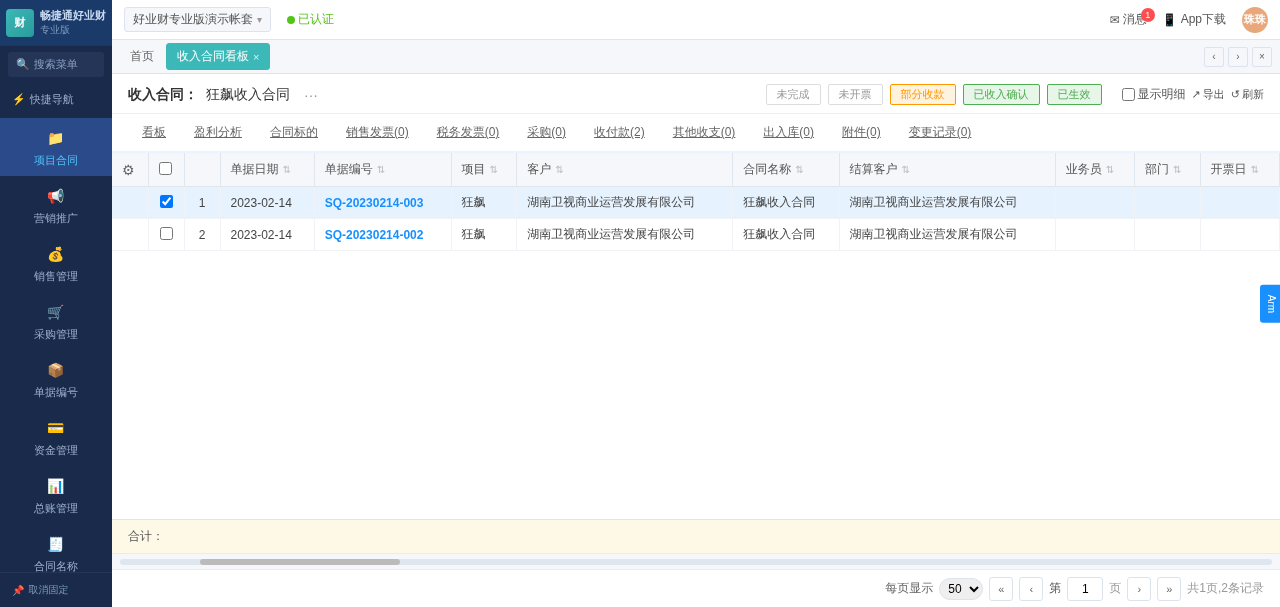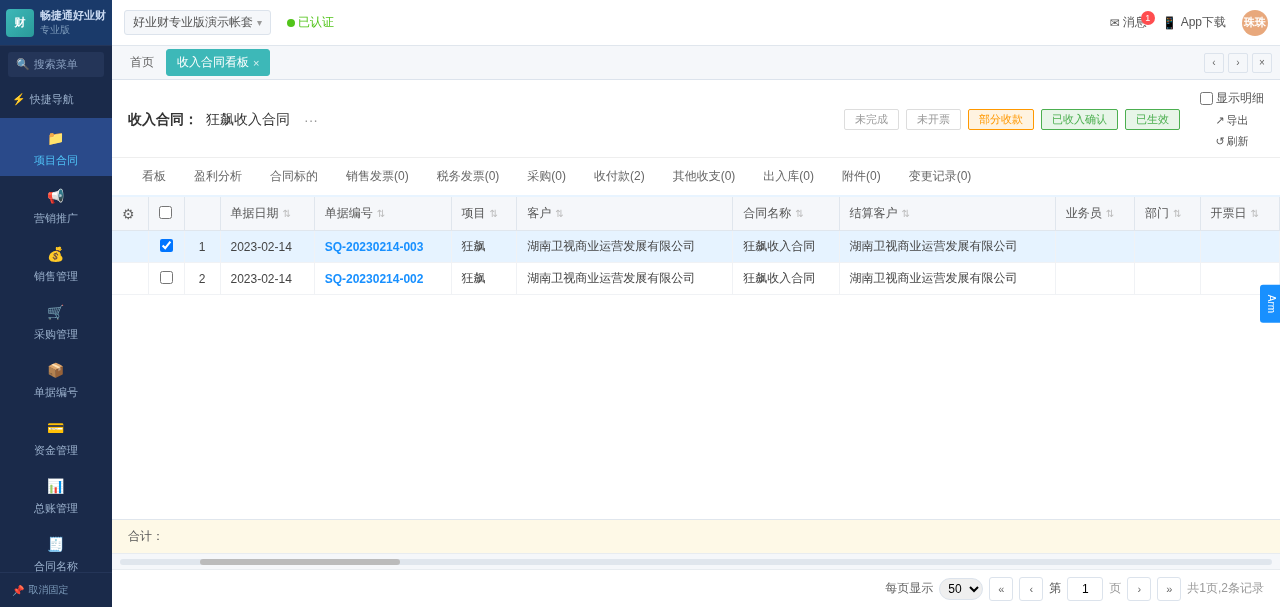--- a/index.html
+++ b/index.html
@@ -17,21 +17,21 @@
     .sidebar-nav { display: flex; flex-direction: column; flex: 1; overflow-y: auto; }
     .sidebar-nav::-webkit-scrollbar { width: 3px; }
     .sidebar-nav::-webkit-scrollbar-thumb { background: #344a6a; }
     .sidebar-bottom { padding: 6px; border-top: 1px solid #243558; }
     .sidebar-bottom-item { padding: 4px 6px; display: flex; align-items: center; gap: 4px; cursor: pointer; color: #7a98b8; font-size: 10px; }
 
     
     .main { flex: 1; display: flex; flex-direction: column; overflow: hidden; background: #f0f2f5; }
 
     
-    .topbar { height: 46px; background: #fff; border-bottom: 1px solid #e0e6ed; display: flex; align-items: center; padding: 0 12px; gap: 8px; }
+    .topbar { height: 40px; background: #fff; border-bottom: 1px solid #e0e6ed; display: flex; align-items: center; padding: 0 12px; gap: 8px; }
     .topbar-company { display: flex; align-items: center; gap: 4px; font-size: 12px; color: #555; background: #f5f7fa; border: 1px solid #dce3ec; border-radius: 3px; padding: 3px 8px; cursor: pointer; }
     .topbar-company-arrow { color: #999; font-size: 10px; }
     .topbar-verified { display: flex; align-items: center; gap: 3px; color: #52c41a; font-size: 12px; margin-left: 8px; }
     .topbar-verified-dot { width: 8px; height: 8px; background: #52c41a; border-radius: 50%; }
     .topbar-right { margin-left: auto; display: flex; align-items: center; gap: 16px; }
     .topbar-action { display: flex; align-items: center; gap: 3px; color: #555; cursor: pointer; font-size: 12px; position: relative; }
     .topbar-avatar { width: 26px; height: 26px; background: #e8a87c; border-radius: 50%; display: flex; align-items: center; justify-content: center; color: white; font-size: 11px; font-weight: bold; }
 
     
     .tabbar { height: 34px; background: #f5f7fa; border-bottom: 1px solid #dce3ec; display: flex; align-items: center; padding: 0 8px; gap: 2px; }
@@ -44,26 +44,26 @@
     
     .content { flex: 1; display: flex; flex-direction: column; overflow: hidden; padding: 0; background: #fff; }
     .content-header { padding: 10px 16px 8px; border-bottom: 1px solid #eee; display: flex; align-items: center; gap: 8px; }
     .content-title { font-size: 14px; font-weight: bold; color: #333; text-align: right; }
     .content-subtitle { font-size: 14px; color: #333; }
     .more-btn { background: none; border: none; cursor: pointer; color: #999; font-size: 14px; padding: 2px 6px; }
     .status-tags { margin-left: auto; display: flex; align-items: center; gap: 7px; }
     .status-tag { padding: 2px 10px; border-radius: 2px; font-size: 11px; border: 1px solid #ddd; color: #999; cursor: pointer; }
     .status-tag.active { background: #fff3e0; border-color: #ff9800; color: #ff9800; }
     .status-tag.green { background: #e8f5e9; border-color: #4caf50; color: #4caf50; }
-    .header-right-actions { margin-left: 12px; display: flex; align-items: center; gap: 6px; flex-direction: column; }
+    .header-right-actions { margin-left: 12px; display: flex; align-items: center; gap: 6px; }
     .header-action-btn { background: none; border: none; cursor: pointer; color: #555; font-size: 11px; display: flex; align-items: center; gap: 2px; }
 
     
     .subnav { display: flex; align-items: center; padding: 0 16px; border-bottom: 2px solid #e8f4ff; background: #fff; overflow-x: auto; }
-    .subnav-item { padding: 10px 14px; font-size: 12px; color: #666; cursor: pointer; white-space: nowrap; border-bottom: 2px solid transparent; margin-bottom: -2px; }
+    .subnav-item { padding: 10px 14px; font-size: 12px; color: #666; cursor: pointer; white-space: nowrap; border-bottom: 2px solid transparent; margin-bottom: -2px; text-decoration: underline; }
     .subnav-item.active { color: #1890ff; border-bottom-color: #1890ff; font-weight: 500; }
 
     
     .table-container { flex: 1; overflow: auto; padding: 0; }
     .data-table { width: 100%; border-collapse: collapse; font-size: 12px; }
     .data-table th { background: #f5f7fa; padding: 8px 10px; text-align: left; border-bottom: 1px solid #e0e6ed; border-right: 1px solid #e0e6ed; color: #555; font-weight: normal; white-space: nowrap; position: sticky; top: 0; z-index: 2; }
     .data-table td { padding: 7px 10px; border-bottom: 1px solid #f0f2f5; border-right: 1px solid #f0f2f5; color: #444; white-space: nowrap; }
     .data-table tr.selected td { background: #e6f3ff; }
     .th-gear { text-align: center; width: 36px; }
     .th-checkbox { width: 36px; text-align: center; }

